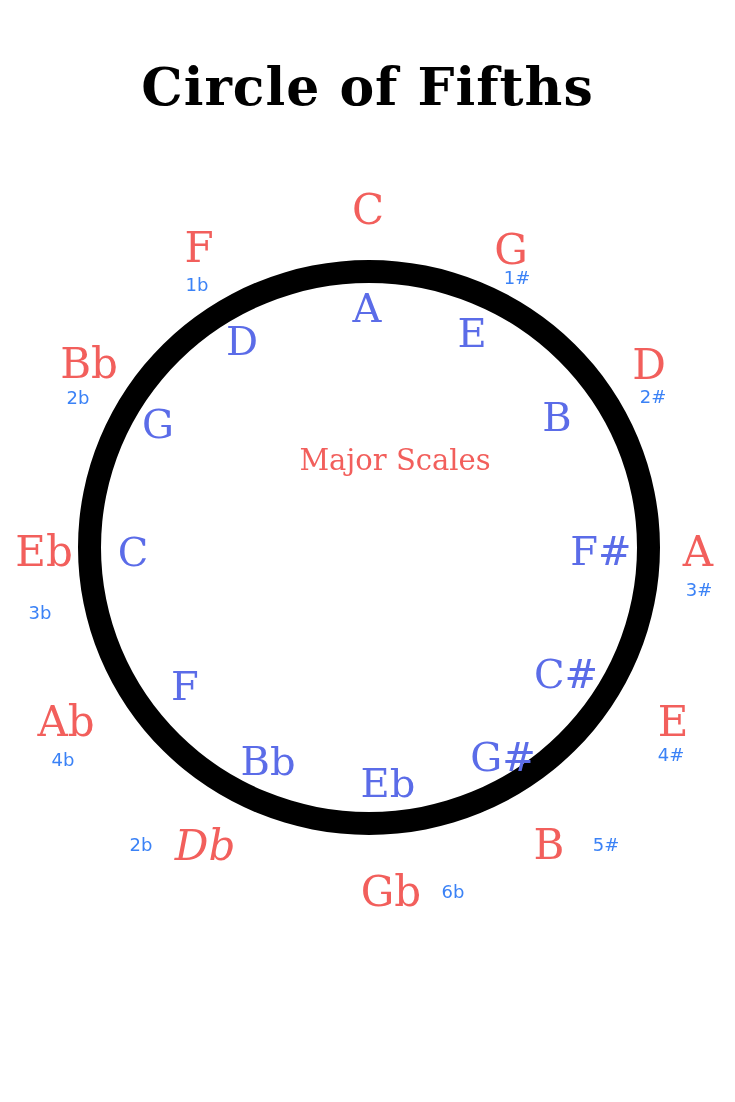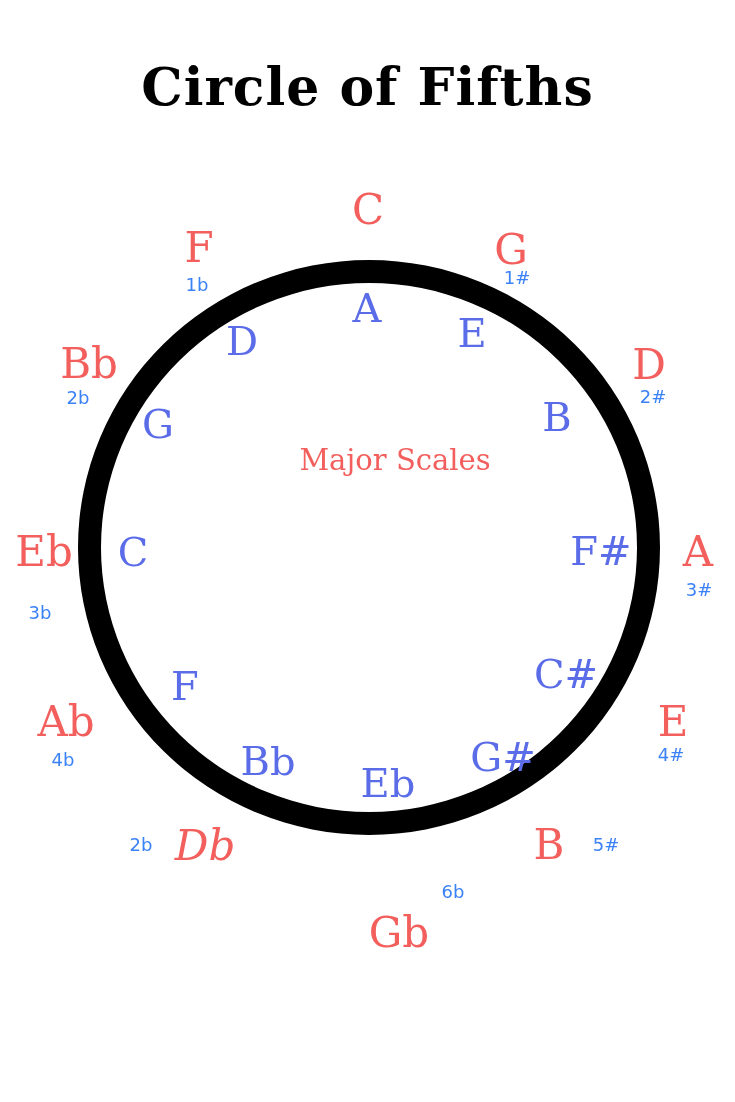--- a/index.html
+++ b/index.html
@@ -83,21 +83,21 @@
       <div class="note major-note" style="left: 511px; top: 250px;">G</div>
       <div class="note accidental" style="left: 517px; top: 278px;">1#</div>
       <div class="note major-note" style="left: 649px; top: 365px;">D</div>
       <div class="note accidental" style="left: 653px; top: 397px;">2#</div>
       <div class="note major-note" style="left: 698px; top: 552px;">A</div>
       <div class="note accidental" style="left: 699px; top: 590px;">3#</div>
       <div class="note major-note" style="left: 673px; top: 722px;">E</div>
       <div class="note accidental" style="left: 671px; top: 755px;">4#</div>
       <div class="note major-note" style="left: 549px; top: 845px;">B</div>
       <div class="note accidental" style="left: 606px; top: 845px;">5#</div>
-      <div class="note major-note" style="left: 391px; top: 933px; margin-left: 8px;">Gb</div>
+      <div class="note major-note" style="left: 391px; top: 892px;">Gb</div>
       <div class="note accidental" style="left: 453px; top: 892px;">6b</div>
       <div class="note major-note" style="left: 205px; top: 846px; font-style: italic;">Db</div>
       <div class="note accidental" style="left: 141px; top: 845px;">2b</div>
       <div class="note major-note" style="left: 66px; top: 722px;">Ab</div>
       <div class="note accidental" style="left: 63px; top: 760px;">4b</div>
       <div class="note major-note" style="left: 44px; top: 552px;">Eb</div>
       <div class="note accidental" style="left: 40px; top: 590px; margin-top: 23px;">3b</div>
       <div class="note major-note" style="left: 89px; top: 364px;">Bb</div>
       <div class="note accidental" style="left: 78px; top: 398px;">2b</div>
       <div class="note major-note" style="left: 199px; top: 248px;">F</div>

